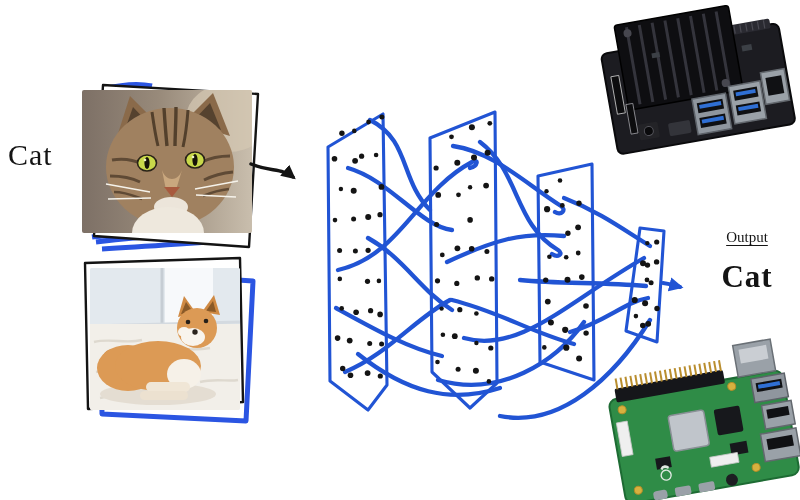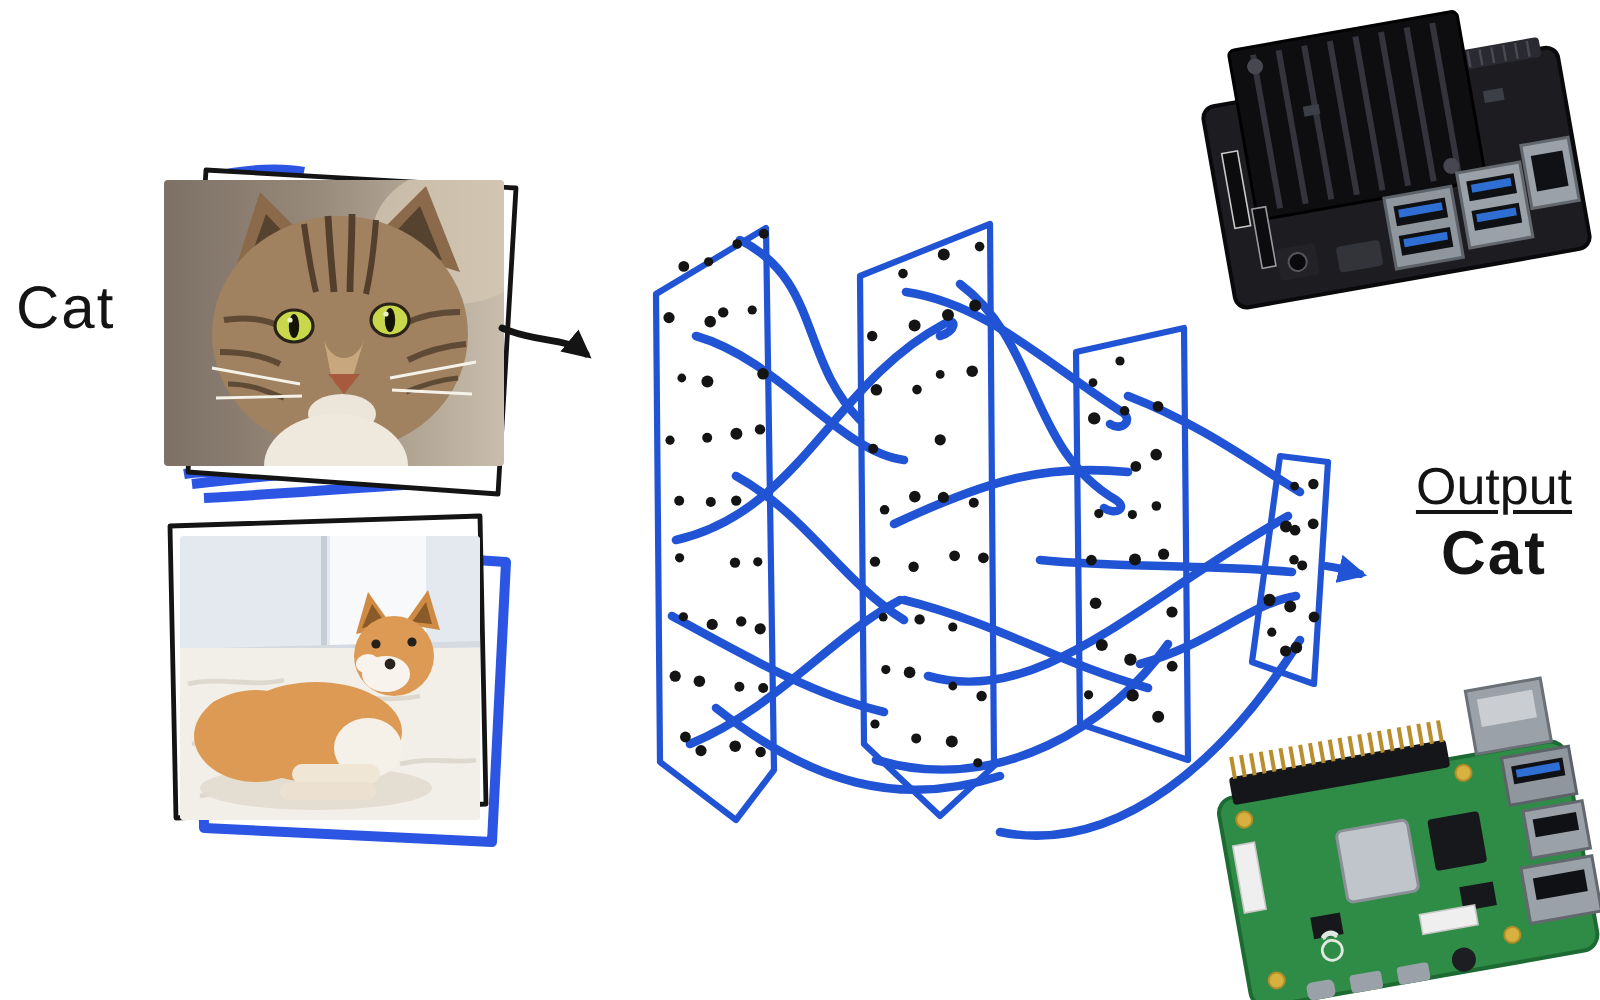--- a/index.html
+++ b/index.html
@@ -1,23 +1,23 @@
 <!DOCTYPE html>
 <html><head>
 <meta charset="utf-8">
 <style>
   html,body{margin:0;padding:0;background:#ffffff;}
   .canvas{
     position:relative;width:800px;height:500px;background:#ffffff;overflow:hidden;
-    font-family:Liberation Sans, sans-serif;color:#141414;
+    font-family:Liberation Serif, serif;color:#141414;
   }
   .scene{position:absolute;left:0;top:0;}
   .lbl{position:absolute;line-height:1;user-select:none;}
   .lbl-input{font-size:30px;letter-spacing:1px;}
-  .lbl-output-heading{font-size:26px;text-decoration:underline;text-underline-offset:3px;width:90px;text-align:center;}
+  .lbl-output-heading{font-size:15px;text-decoration:underline;text-underline-offset:3px;width:90px;text-align:center;}
   .lbl-output-value{font-size:31px;font-weight:bold;width:90px;text-align:center;letter-spacing:1px;}
   .conn{fill:none;stroke:#2154d4;stroke-width:4.3;stroke-linecap:round;}
   .plane{fill:none;stroke:#2154d4;stroke-width:3.1;stroke-linejoin:round;stroke-linecap:round;}
   .inkframe{fill:#ffffff;stroke:#141414;stroke-width:2.4;stroke-linejoin:round;}
   .blueframe{fill:#ffffff;stroke:#2b55e2;stroke-width:5;stroke-linejoin:round;}
 </style>
 </head>
 <body>
 
 <div class="canvas">

